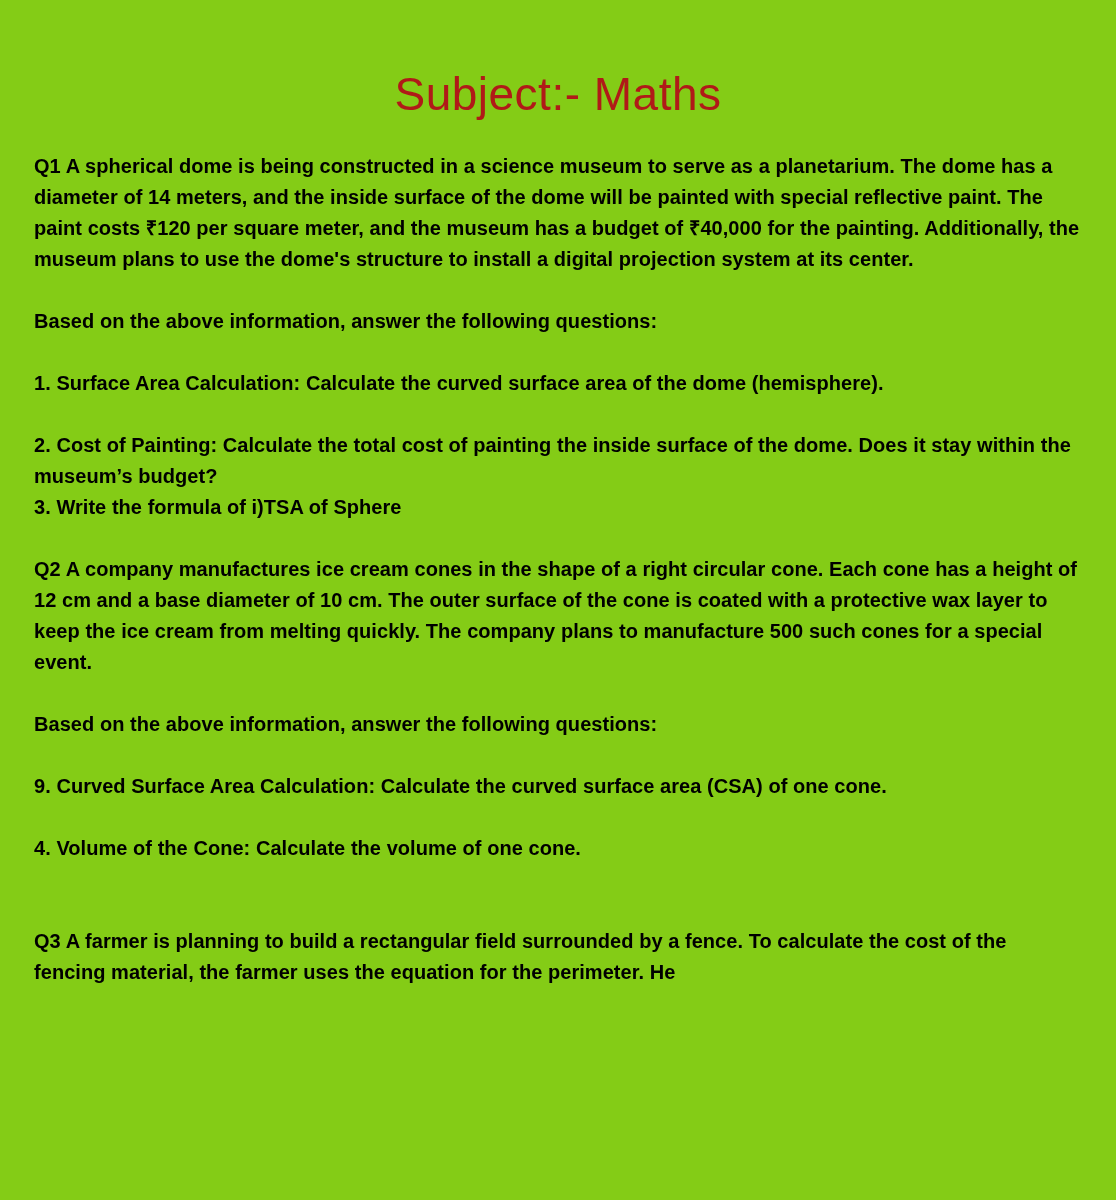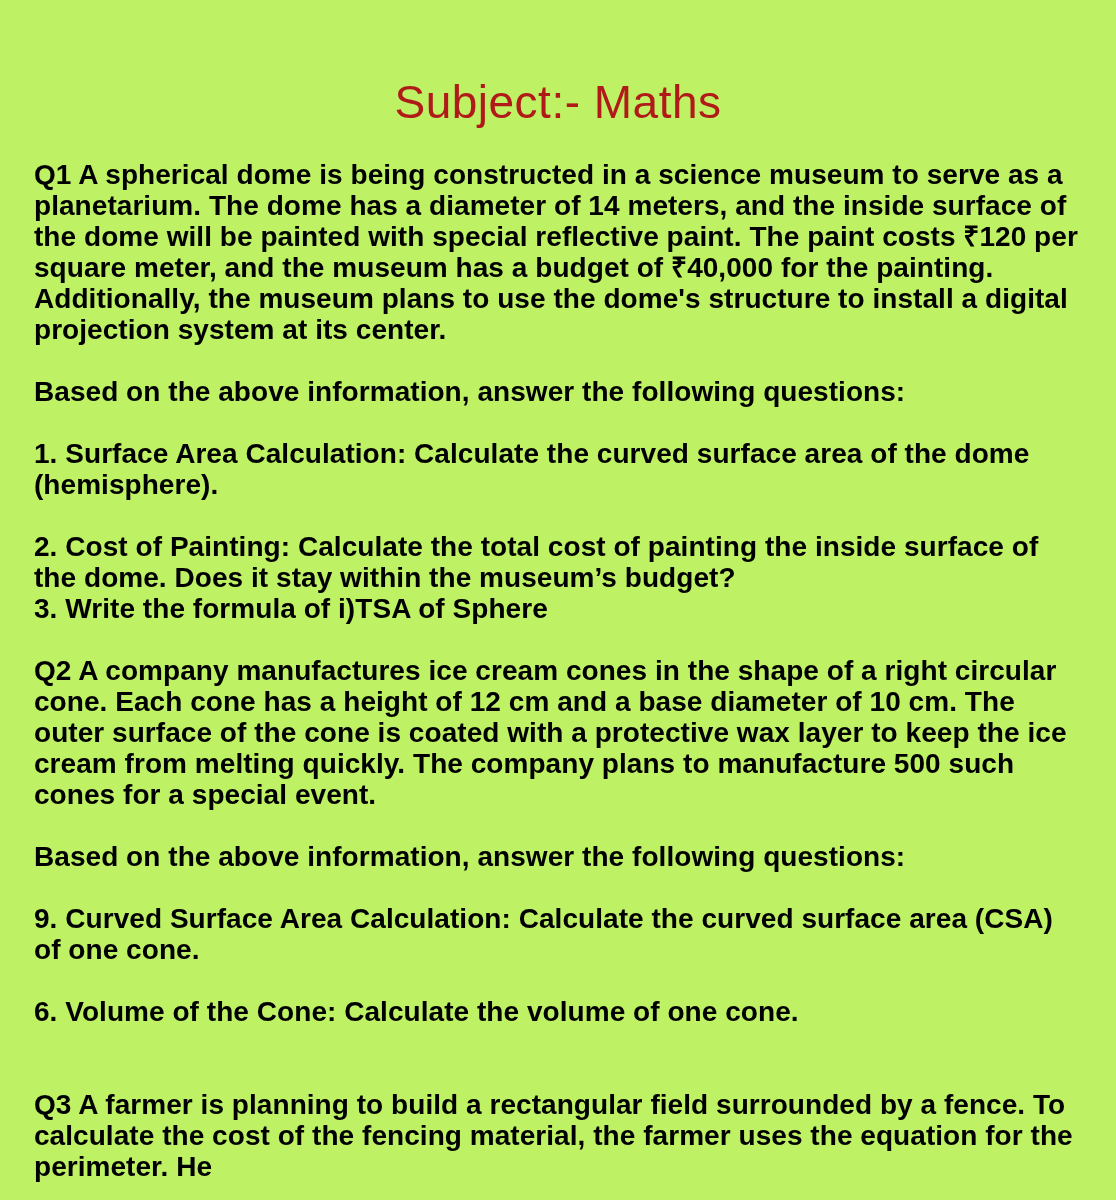--- a/index.html
+++ b/index.html
@@ -11,23 +11,23 @@
     width: 1116px;
     height: 1200px;
     overflow: hidden;
     font-family: "Liberation Sans", sans-serif;
     color: #000000;
   }
   .page {
     position: relative;
     width: 1116px;
     height: 1200px;
-    background: #bef264;
+    background: #84cc16;
     box-sizing: border-box;
-    padding: 8px 34px;
+    padding: 0 34px;
   }
   .doc-title {
     text-align: center;
     color: #B01A18;
     font-family: "Liberation Sans", sans-serif;
     font-weight: normal;
     font-size: 46px;
     line-height: 1.1;
     letter-spacing: 0.5px;
     margin: 0;
@@ -37,21 +37,21 @@
   .section-heading {
     font-size: 21px;
     font-weight: bold;
     text-decoration: underline;
     text-underline-offset: 4px;
     margin: 0;
     padding-top: 47px;
     letter-spacing: 0.1px;
   }
   .para {
-    font-size: 28px;
+    font-size: 20px;
     font-weight: bold;
     line-height: 31px;
     margin: 0;
     letter-spacing: 0.05px;
     text-align: left;
   }
   .gap-lg { height: 31px; }
   .gap-md { height: 31px; }
   .block-q1-stem { padding-top: 31px; }
 </style>
@@ -89,21 +89,21 @@
   <div class="gap-md"></div>
 
   <p class="para">Based on the above information, answer the following questions:</p>
 
   <div class="gap-md"></div>
 
   <p class="para">9. Curved Surface Area Calculation: Calculate the curved surface area (CSA) of one cone.</p>
 
   <div class="gap-md"></div>
 
-  <p class="para">6. Volume of the Cone: Calculate the volume of one cone.</p>
+  <p class="para">4. Volume of the Cone: Calculate the volume of one cone.</p>
 
   <div class="gap-md"></div>
 
 
   <div class="gap-md"></div>
 
   <p class="para">Q3 A farmer is planning to build a rectangular field surrounded by a fence. To calculate the cost of the fencing material, the farmer uses the equation for the perimeter. He</p>
 
 </div>
 

